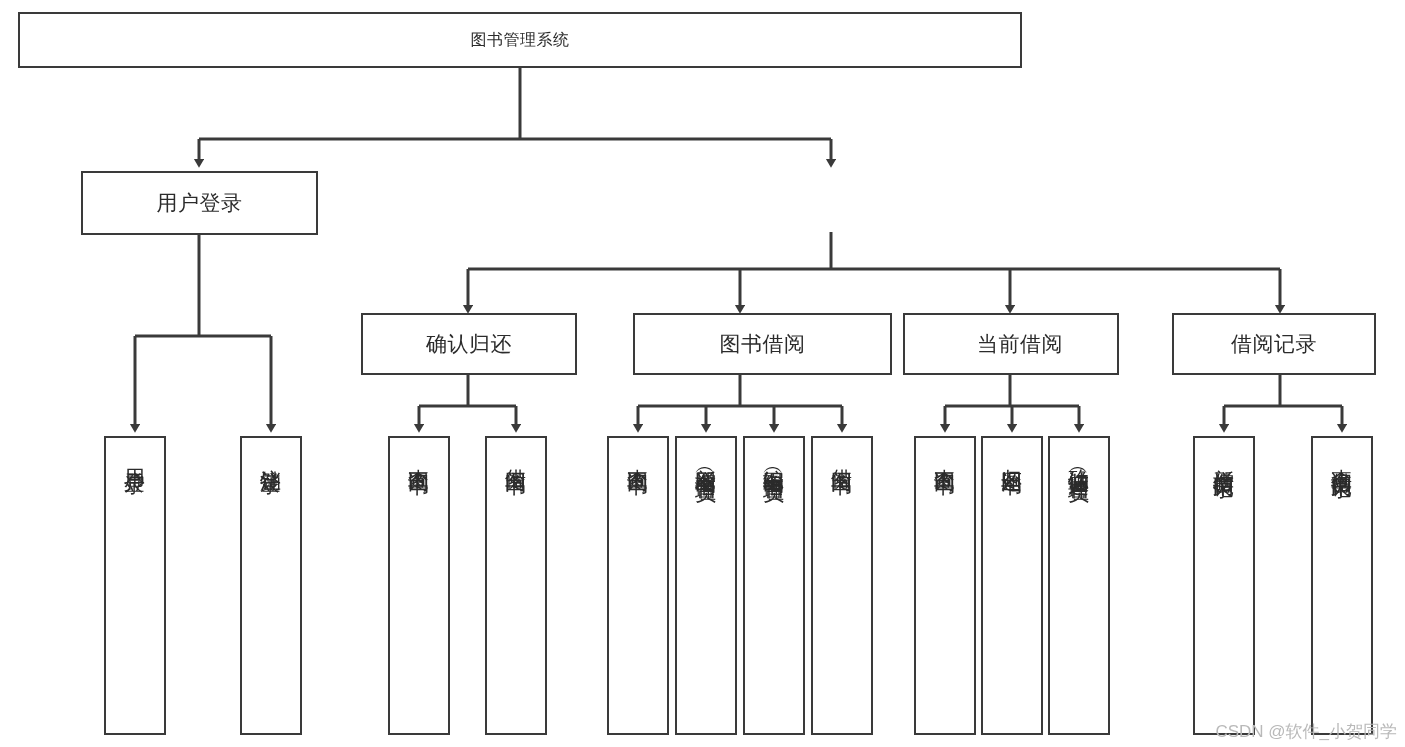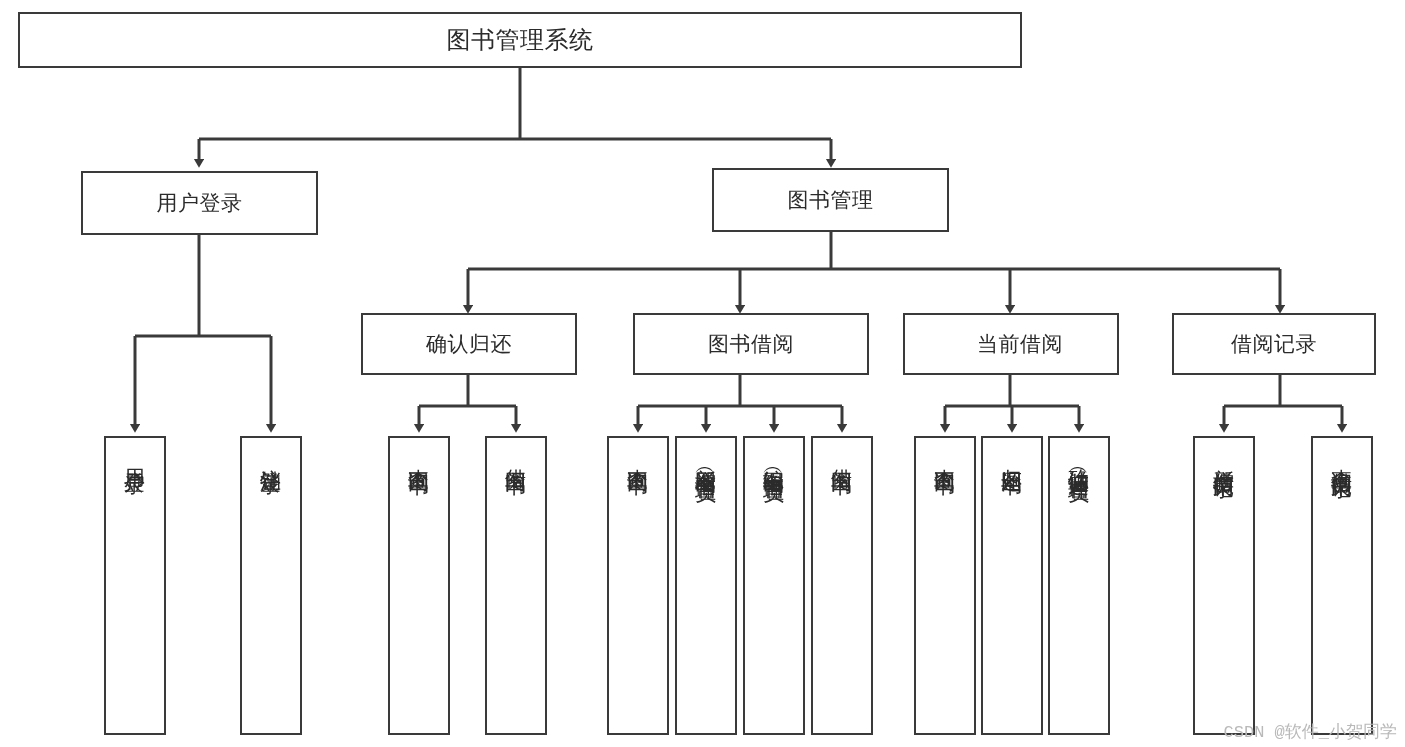--- a/index.html
+++ b/index.html
@@ -41,21 +41,21 @@
     text-align: center;
     line-height: 1.18;
     letter-spacing: 0.5px;
   }
   
   .h-node .node-label {
     writing-mode: horizontal-tb;
     font-size: 21px;
   }
   #node-root .node-label {
-    font-size: 24px;
+    font-size: 16px;
   }
   
   .v-node {
     align-items: flex-start;
     justify-content: center;
     padding-top: 14px;
   }
   .v-node .node-label {
     writing-mode: vertical-rl;
     text-orientation: upright;
@@ -64,21 +64,21 @@
     letter-spacing: 2px;
   }
   #watermark {
     position: absolute;
     right: 8px;
     bottom: 4px;
     font-size: 17px;
     color: #b9b9b9;
     white-space: nowrap;
     z-index: 3;
-    font-family: Liberation Mono, monospace;
+    font-family: Liberation Sans, sans-serif;
   }
 </style>
 </head>
 <body>
 
 <div id="canvas">
 
   <svg id="edges" viewBox="0 0 1405 747" width="1405" height="747">
     <defs>
       <marker id="arrow" markerWidth="9" markerHeight="11" refX="1.2" refY="5.2" orient="auto" markerUnits="userSpaceOnUse">
@@ -130,29 +130,26 @@
   </svg>
 
   <div class="node h-node" id="node-root" style="left:18px; top:12px; width:1004px; height:56px;">
     <span class="node-label">图书管理系统</span>
   </div>
 
   <div class="node h-node" style="left:81px; top:171px; width:237px; height:64px;">
     <span class="node-label">用户登录</span>
   </div>
 
-  <div class="node h-node" style="left:712px; top:168px; width:237px; height:64px;">
-    <span class="node-label">图书管理</span>
-  </div>
 
   <div class="node h-node" style="left:361px; top:313px; width:216px; height:62px;">
     <span class="node-label">确认归还</span>
   </div>
 
-  <div class="node h-node" style="left:633px; top:313px; width:236px; height:62px;">
+  <div class="node h-node" style="left:633px; top:313px; width:259px; height:62px;">
     <span class="node-label">图书借阅</span>
   </div>
 
   <div class="node h-node" style="left:903px; top:313px; width:216px; height:62px;padding-left:18px;">
     <span class="node-label">当前借阅</span>
   </div>
 
   <div class="node h-node" style="left:1172px; top:313px; width:204px; height:62px;">
     <span class="node-label">借阅记录</span>
   </div>

